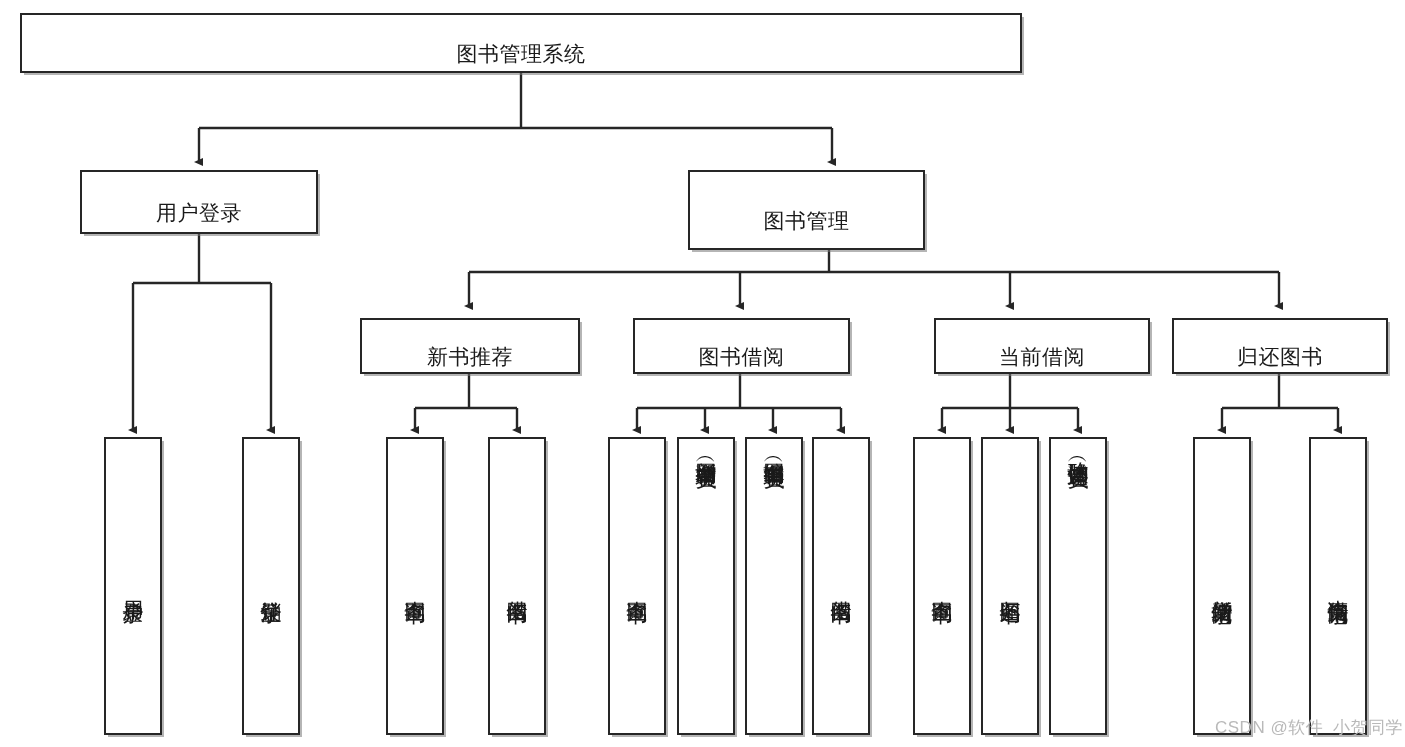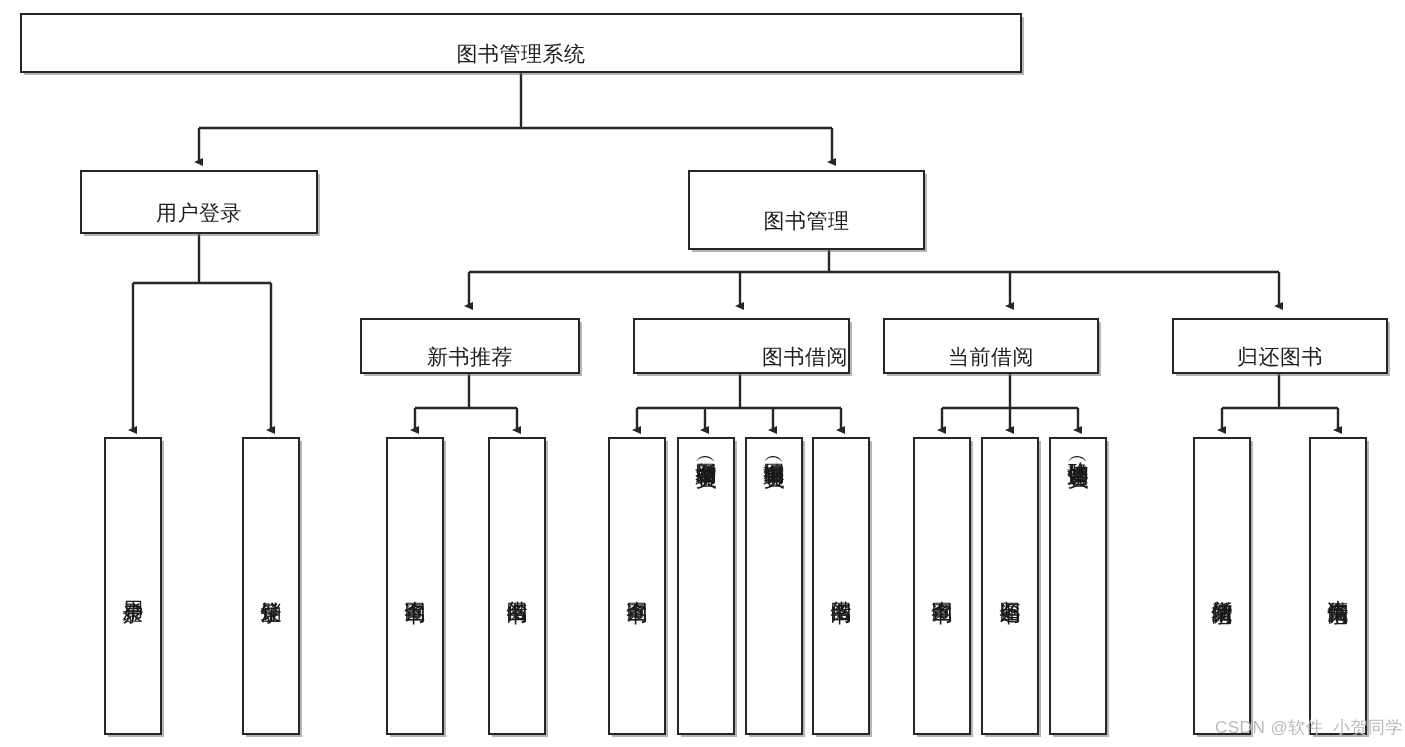--- a/index.html
+++ b/index.html
@@ -141,24 +141,24 @@
   <div class="node" style="left:80px; top:170px; width:238px; height:64px;">
     <span class="node-label">用户登录</span>
   </div>
   <div class="node" style="left:688px; top:170px; width:237px; height:80px;">
     <span class="node-label">图书管理</span>
   </div>
 
   <div class="node" style="left:360px; top:318px; width:220px; height:56px;">
     <span class="node-label">新书推荐</span>
   </div>
-  <div class="node" style="left:633px; top:318px; width:217px; height:56px;justify-content:flex-end;">
+  <div class="node" style="left:633px; top:318px; width:217px; height:56px;">
     <span class="node-label">图书借阅</span>
   </div>
-  <div class="node" style="left:883px; top:318px; width:216px; height:56px;">
+  <div class="node" style="left:934px; top:318px; width:216px; height:56px;">
     <span class="node-label">当前借阅</span>
   </div>
   <div class="node" style="left:1172px; top:318px; width:216px; height:56px;">
     <span class="node-label">归还图书</span>
   </div>
 
   <div class="node vertical center" style="left:104px; top:437px; width:58px; height:298px;">
     <span class="node-label">用户登录</span>
   </div>
   <div class="node vertical center" style="left:242px; top:437px; width:58px; height:298px;">

